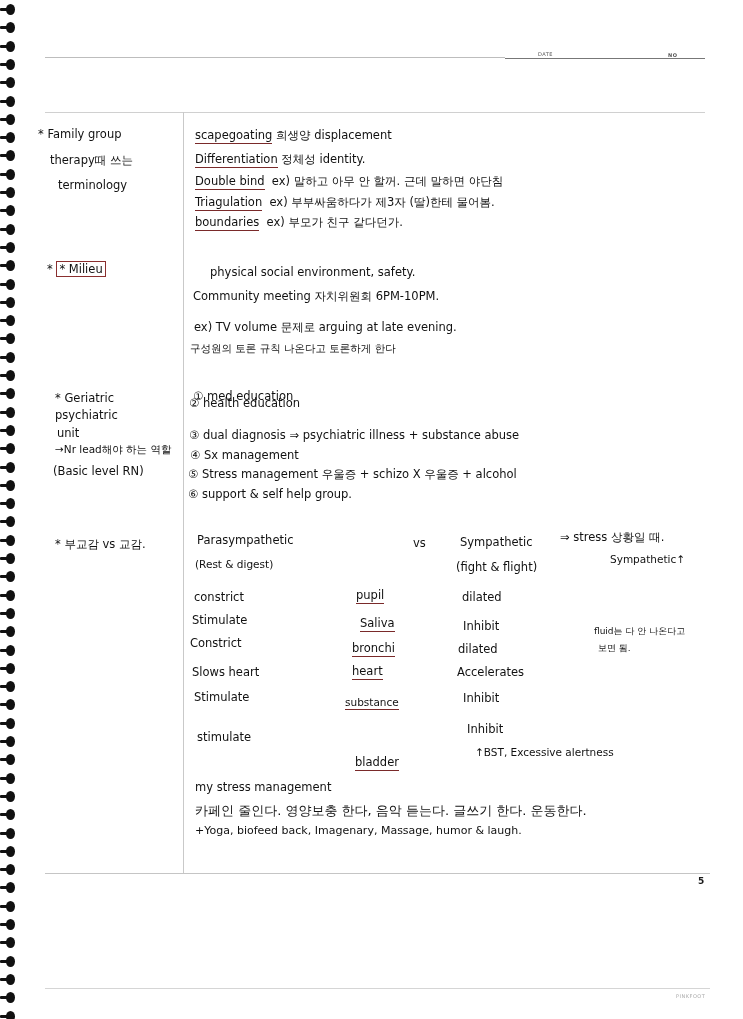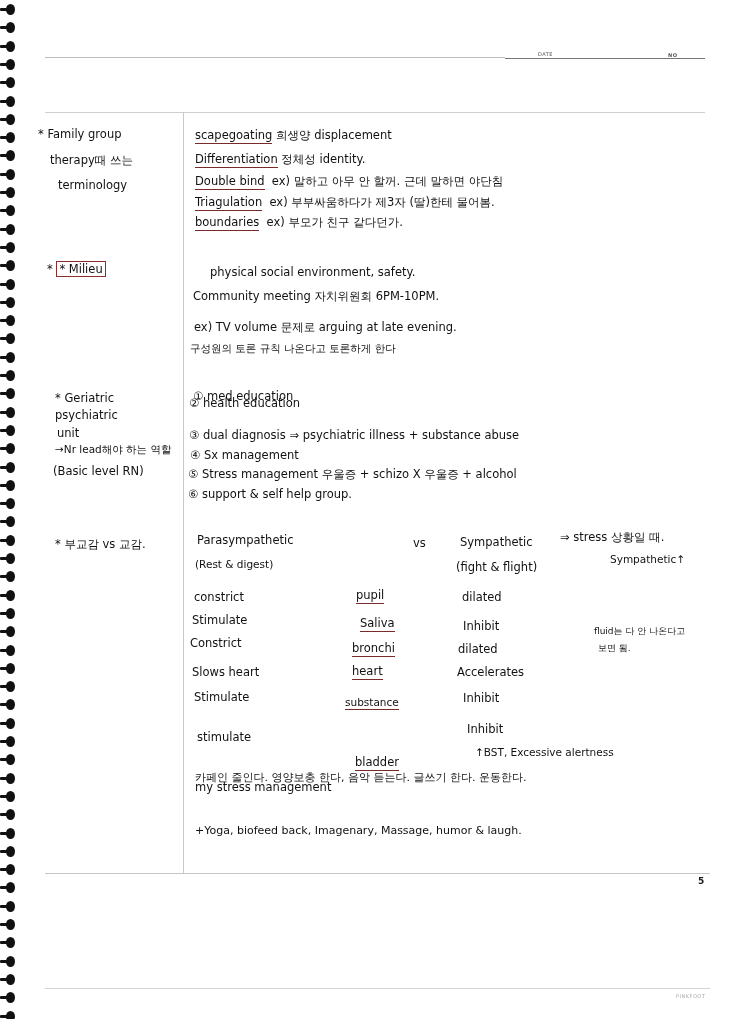--- a/index.html
+++ b/index.html
@@ -325,20 +325,20 @@
   <div class="hw" style="left:197px;top:730px;">stimulate</div>
   <div class="hw" style="left:355px;top:723px;margin-top:32px;"><span class="u">bladder</span></div>
   <div class="hw" style="left:467px;top:722px;">Inhibit</div>
 
   <div class="hw" style="left:475px;top:746px;font-size:10.5px;">↑BST, Excessive alertness</div>
 
   <div class="hw" style="left:594px;top:625px;font-size:9px;">fluid는 다 안 나온다고</div>
   <div class="hw" style="left:598px;top:642px;font-size:9px;">보면 됨.</div>
 
   <div class="hw" style="left:195px;top:780px;">my stress management</div>
-  <div class="hw" style="left:195px;top:770px;font-size:11px;">카페인 줄인다. 영양보충 한다, 음악 듣는다. 글쓰기 한다. 운동한다.</div>
+  <div class="hw" style="left:195px;top:802px;font-size:13px;">카페인 줄인다. 영양보충 한다, 음악 듣는다. 글쓰기 한다. 운동한다.</div>
   <div class="hw" style="left:195px;top:824px;font-size:11px;">+Yoga, biofeed back, Imagenary, Massage, humor &amp; laugh.</div>
 </div>
 
 <div class="hline" style="left:45px;top:873px;width:665px;background:#c5c5c5;"></div>
 <div class="pnum" style="left:698px;top:876px;">5</div>
 <div class="hline" style="left:45px;top:988px;width:665px;background:#d5d5d5;"></div>
 <div class="brand" style="left:676px;top:993px;">PINKFOOT</div>
 
 </body></html>

